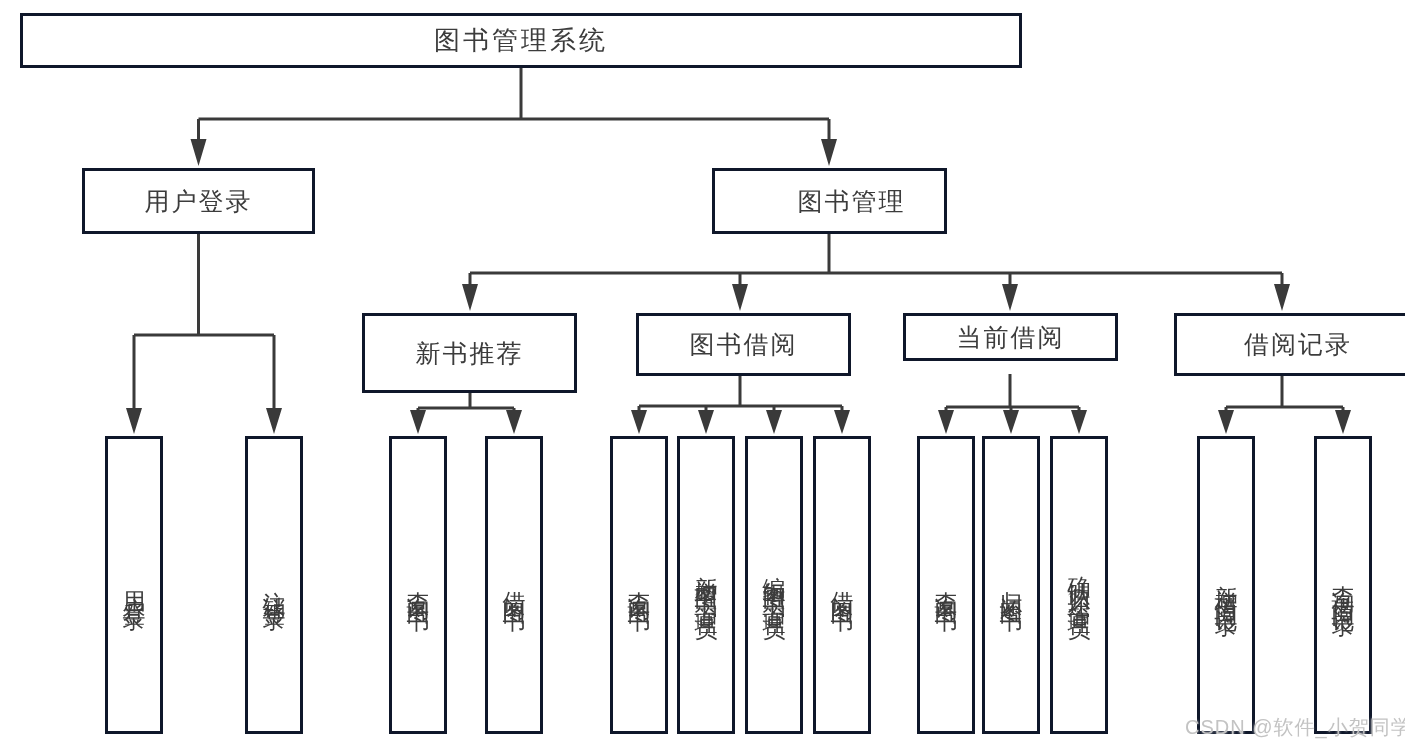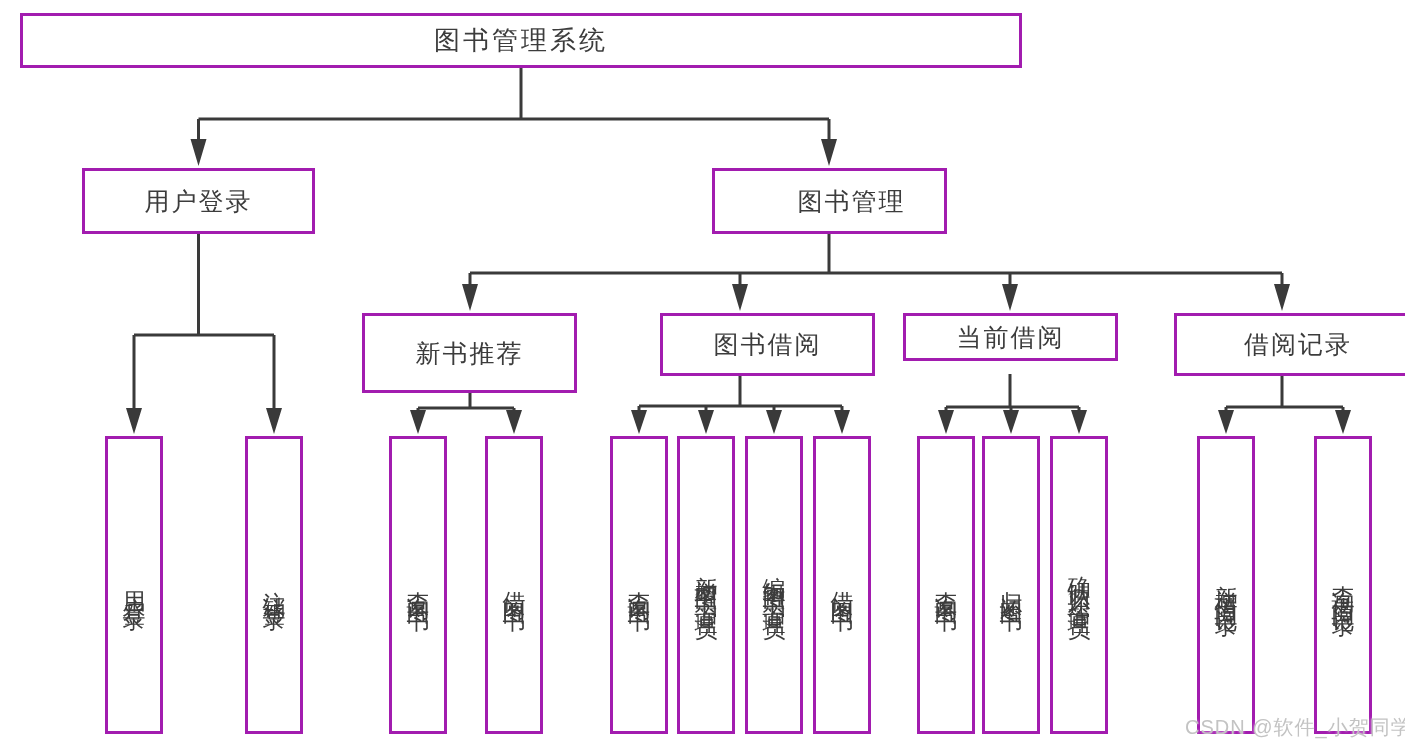--- a/index.html
+++ b/index.html
@@ -20,21 +20,21 @@
   .connectors {
     position: absolute;
     left: 0; top: 0;
     width: 1405px;
     height: 747px;
     z-index: 1;
   }
   .box {
     position: absolute;
     box-sizing: border-box;
-    border: 3px solid #a21caf;
+    border: 3px solid #0f172a;
     background: #ffffff;
     display: flex;
     align-items: center;
     justify-content: center;
     color: #3c3c3c;
     z-index: 2;
   }
   .h-node {
     font-size: 25px;
     letter-spacing: 2px;
@@ -92,21 +92,21 @@
              M1071 410 L1087 410 L1079 434 Z
              M1218 410 L1234 410 L1226 434 Z  M1335 410 L1351 410 L1343 434 Z" fill="#3a3a3a" stroke="none"></path>
   </svg>
 
   <div class="box h-node root-node" style="left:20px; top:13px; width:1002px; height:55px;">图书管理系统</div>
 
   <div class="box h-node" style="left:82px; top:168px; width:233px; height:66px;">用户登录</div>
   <div class="box h-node" style="left:712px; top:168px; width:235px; height:66px;padding-left:44px;">图书管理</div>
 
   <div class="box h-node" style="left:362px; top:313px; width:215px; height:80px;">新书推荐</div>
-  <div class="box h-node" style="left:660px; top:313px; width:215px; height:63px;">图书借阅</div>
+  <div class="box h-node" style="left:636px; top:313px; width:215px; height:63px;">图书借阅</div>
   <div class="box h-node" style="left:903px; top:313px; width:215px; height:48px;">当前借阅</div>
   <div class="box h-node" style="left:1174px; top:313px; width:248px; height:63px;text-align:right;">借阅记录</div>
 
   <div class="box leaf" style="left:105px;">用户登录</div>
   <div class="box leaf" style="left:245px;">注销登录</div>
 
   <div class="box leaf" style="left:389px;">查询图书</div>
   <div class="box leaf" style="left:485px;">借阅图书</div>
 
   <div class="box leaf" style="left:610px;">查询图书</div>

